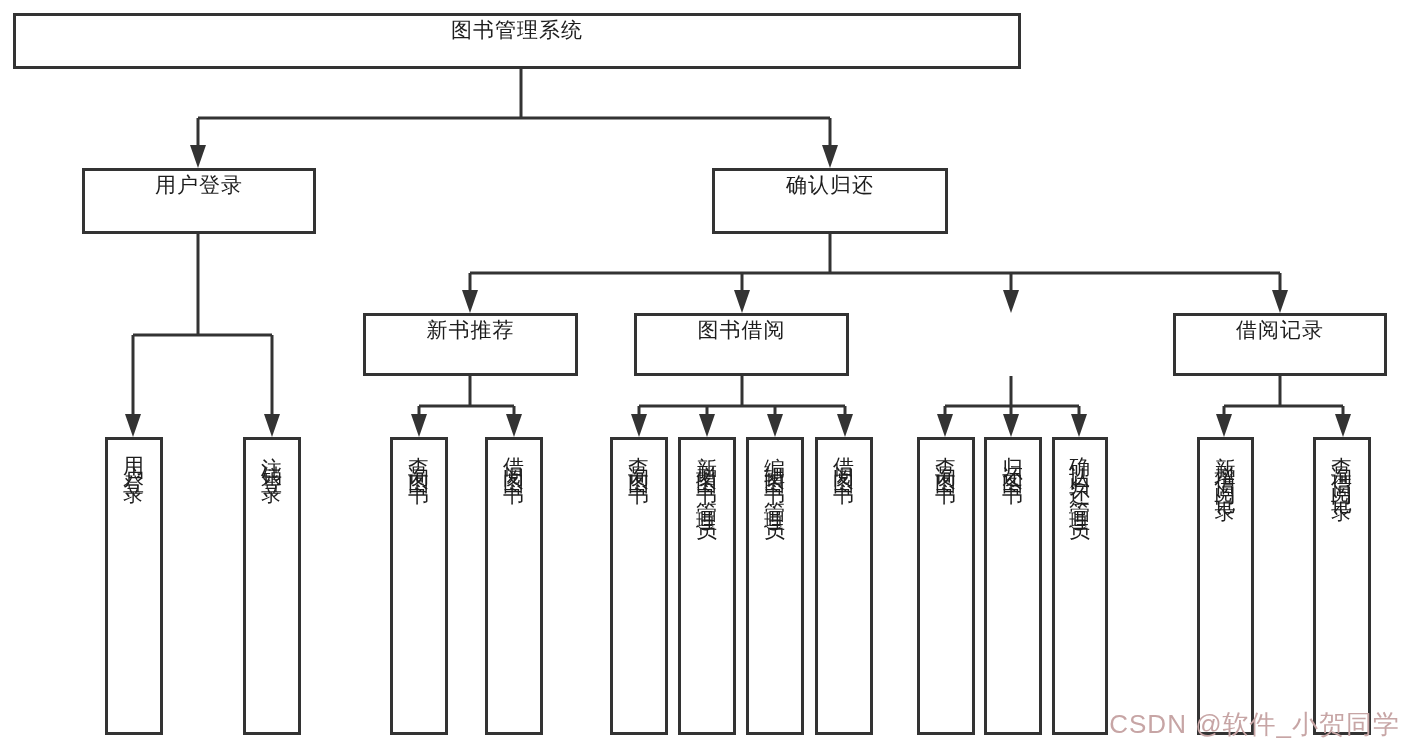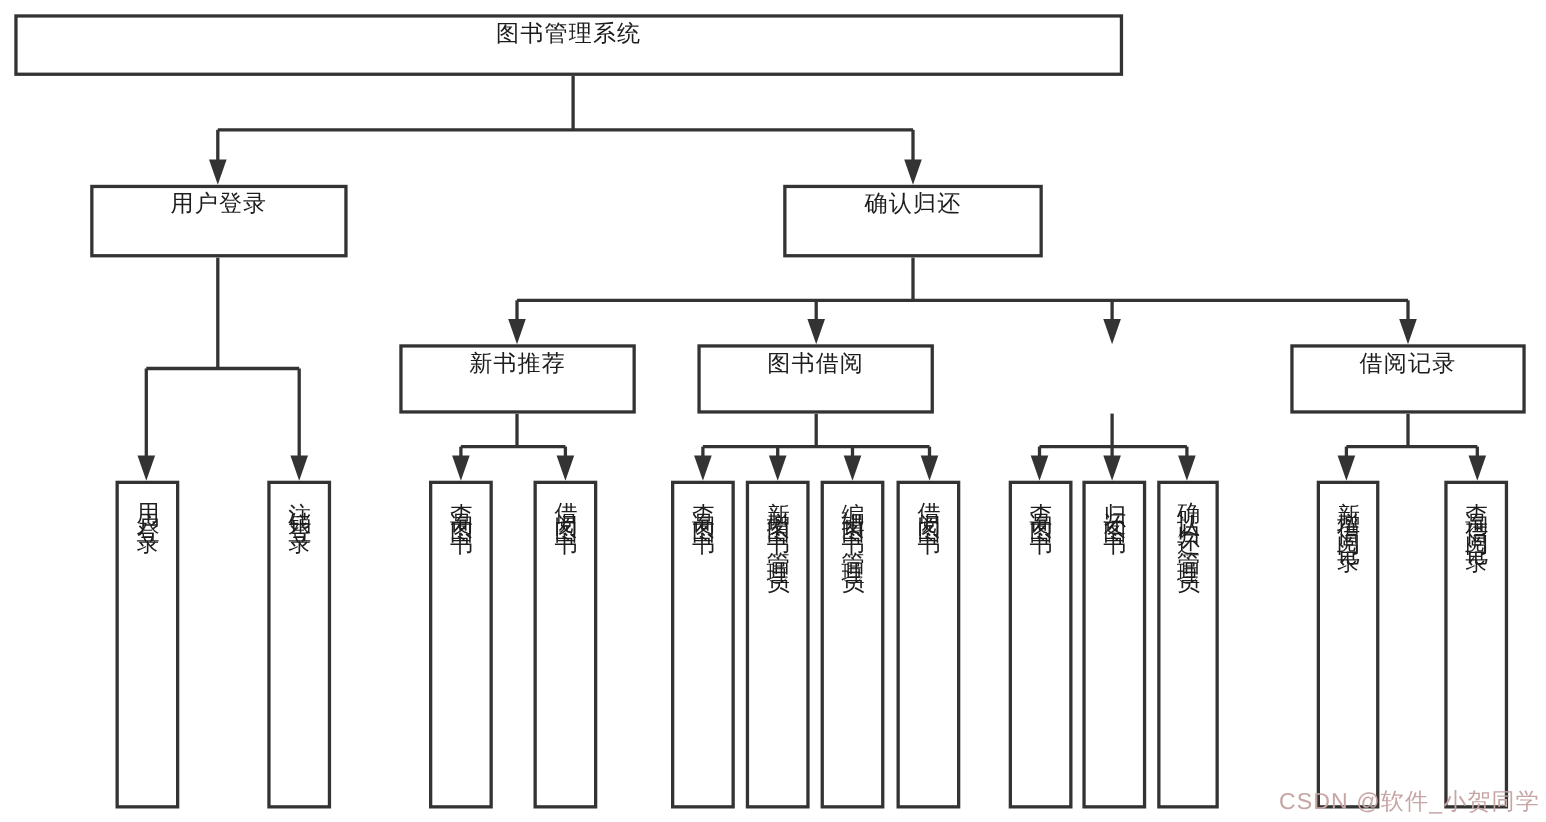--- a/index.html
+++ b/index.html
@@ -57,21 +57,21 @@
     writing-mode: vertical-rl;
     text-orientation: mixed;
     font-size: 21px;
     line-height: 1;
     letter-spacing: 9px;
   }
   .watermark {
     position: absolute;
     right: 5px;
     bottom: 5px;
-    font-size: 21px;
+    font-size: 26px;
     letter-spacing: 1px;
     color: var(--wm, #c7a5a5);
     white-space: nowrap;
   }
 </style>
 </head>
 <body>
 
 <div class="canvas">
   <svg class="connector-layer" id="connector-svg" viewBox="0 0 1405 747" xmlns="http://www.w3.org/2000/svg">

